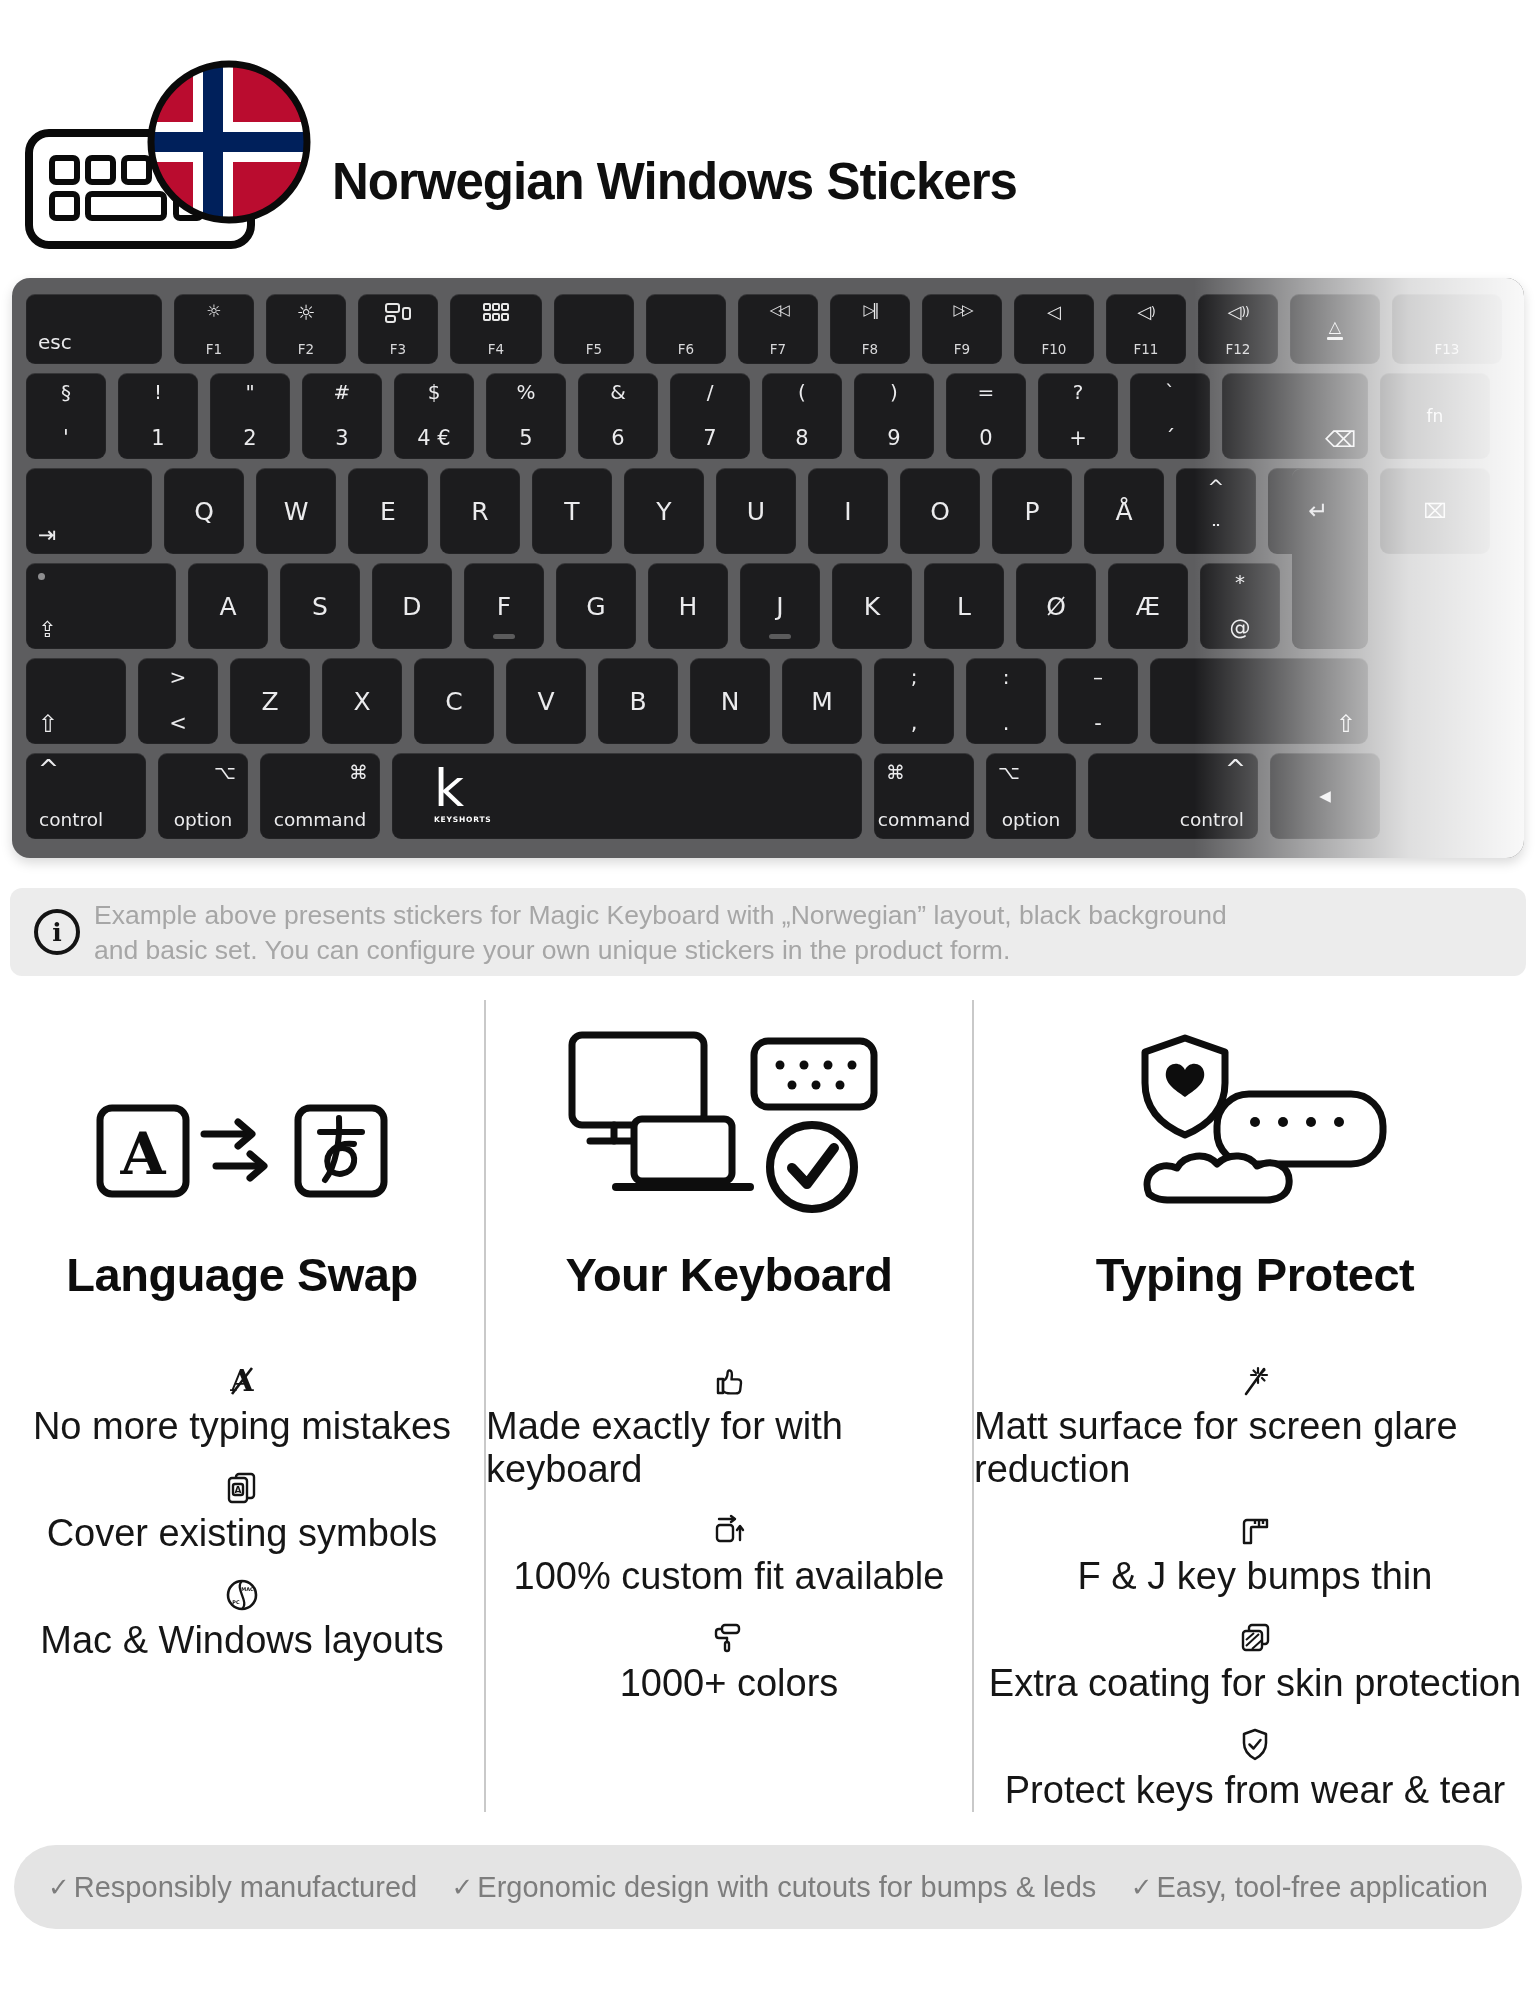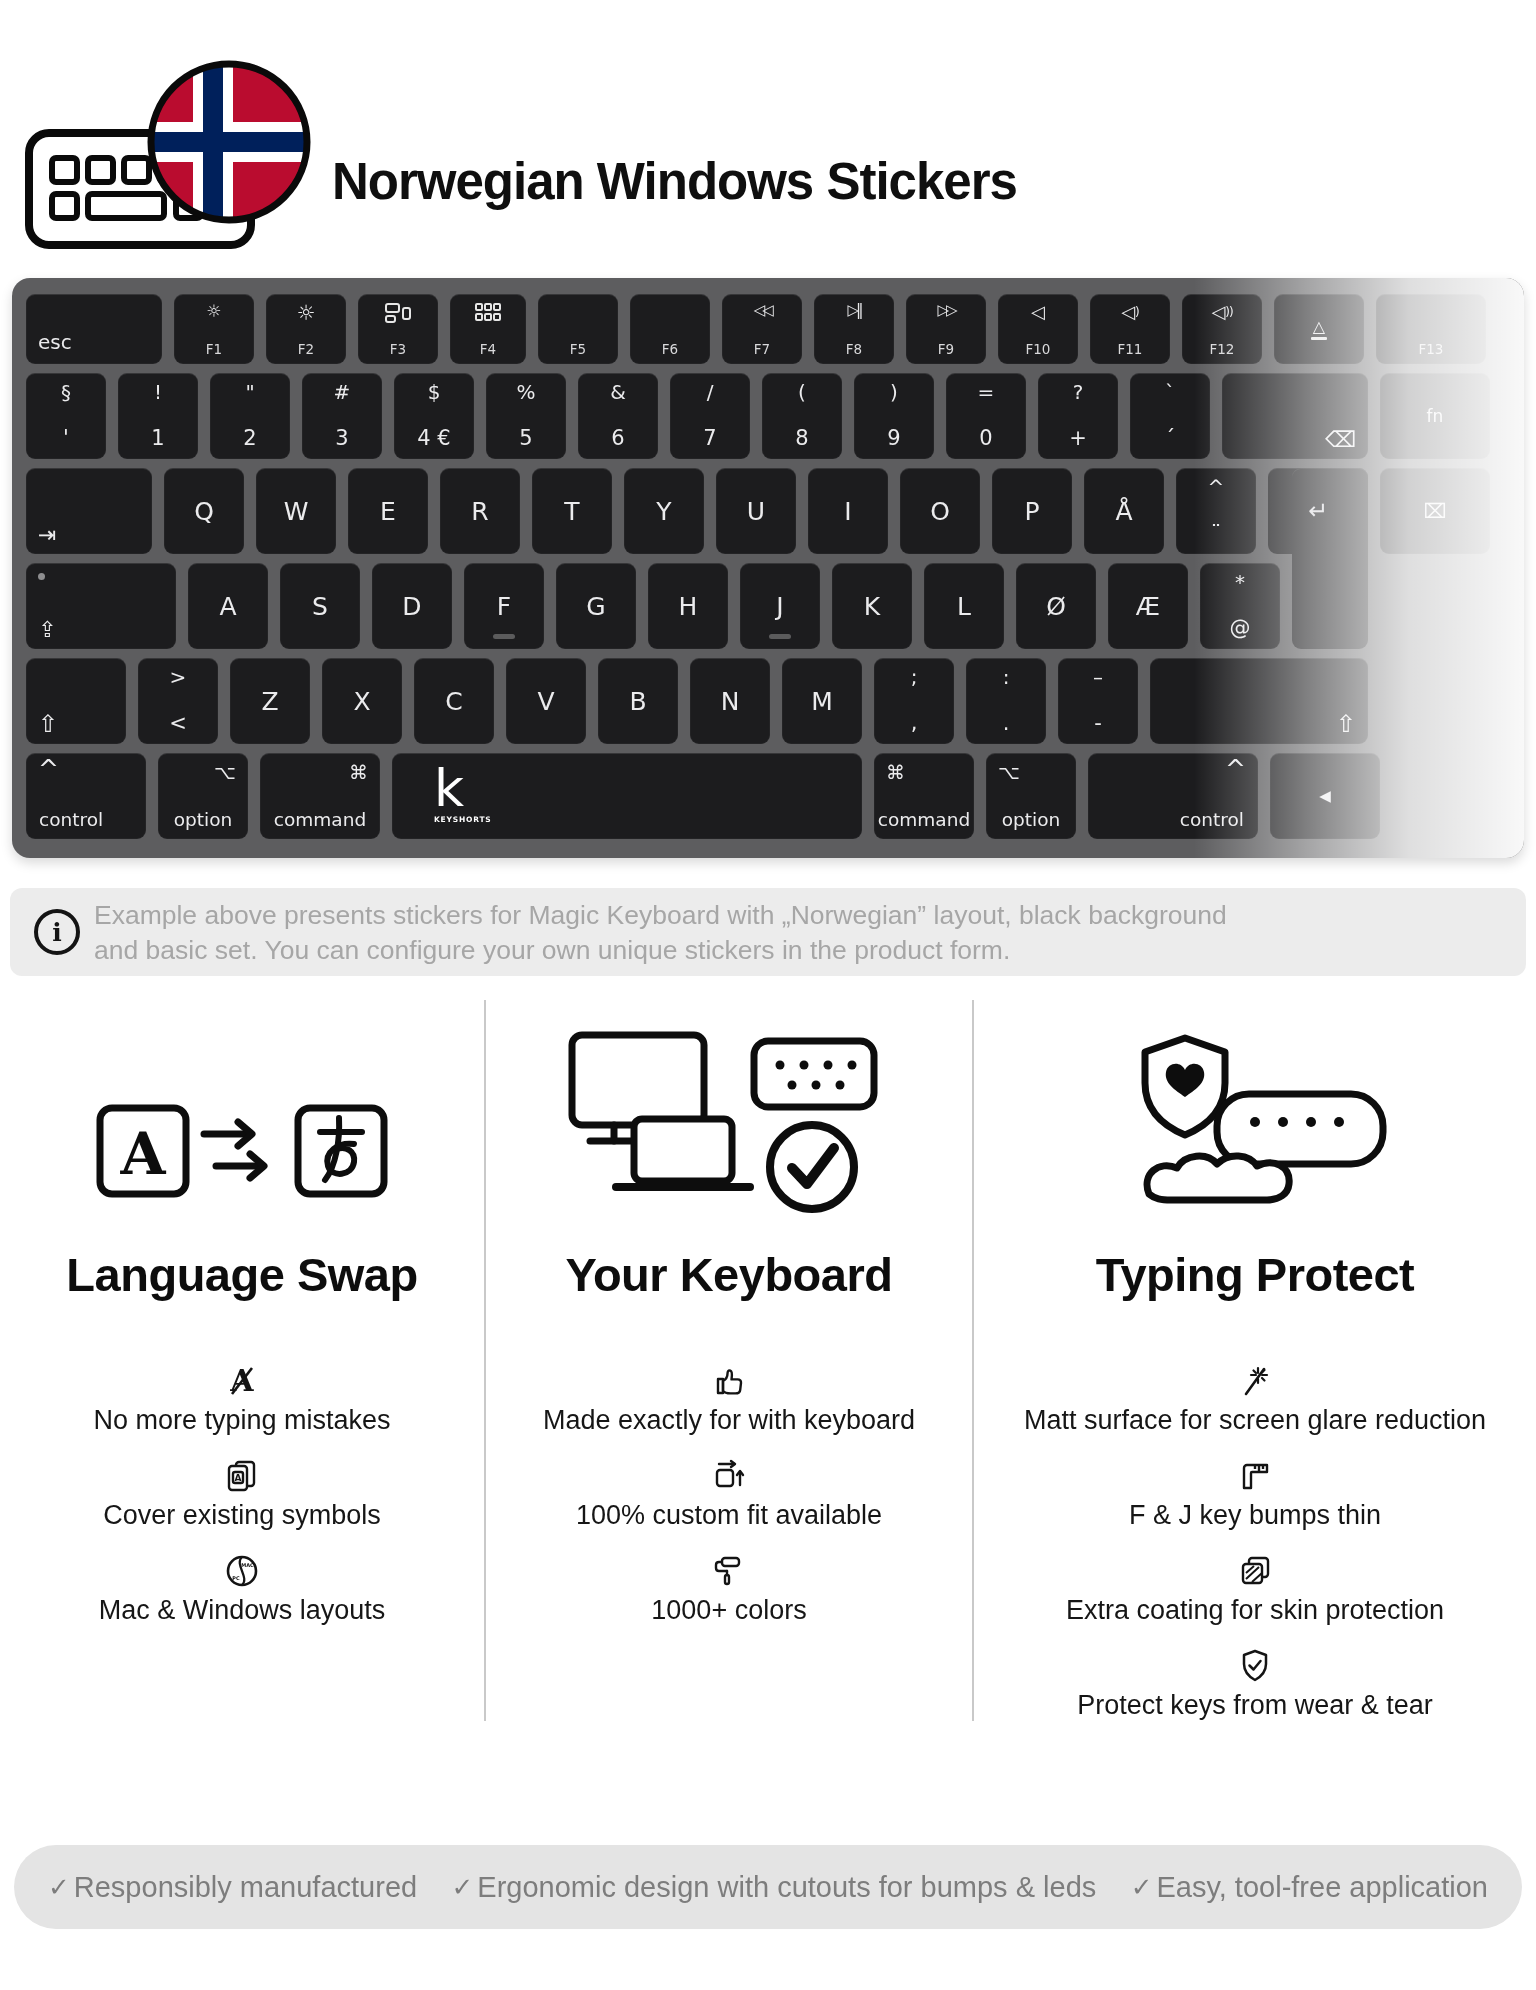--- a/index.html
+++ b/index.html
@@ -71,21 +71,21 @@
 
   
   .features{position:absolute;left:0;top:1000px;width:1536px;display:grid;grid-template-columns:484px 490px 562px}
   .feat-col{display:flex;flex-direction:column;align-items:center;box-sizing:border-box}
   .feat-col.mid{border-left:2px solid #c9c9c9;border-right:2px solid #c9c9c9}
   .big-icon{height:222px;display:flex;align-items:flex-end;justify-content:center}
   .col-title{margin-top:26px;font-size:47px;line-height:54px;font-weight:700;color:#0d0d0d;letter-spacing:-.5px}
   .feat-items{margin-top:60px;display:flex;flex-direction:column;align-items:center;gap:21px}
   .feat-item{display:flex;flex-direction:column;align-items:center;gap:5px}
   .fi-icon{height:38px;display:flex;align-items:center;justify-content:center}
-  .fi-label{font-size:27px;color:#161616}
+  .fi-label{font-size:38px;color:#161616}
 
   
   .pill{position:absolute;left:14px;top:1845px;width:1508px;height:84px;background:#e4e4e4;border-radius:42px;
         box-sizing:border-box;display:flex;align-items:center;justify-content:space-between;padding:0 34px}
   .pill-item{font-size:29px;color:#7d7d7d;display:flex;align-items:center;gap:4px}
   .pill-item .chk{font-size:26px}
 </style>
 </head>
 <body>
 
@@ -145,21 +145,21 @@
         <div class="key fkey" style="width: 80px;">
           <span class="kicon c">
             <svg width="26" height="20" viewBox="0 0 26 20" fill="none" stroke="#e6e6e6" stroke-width="2">
               <rect x="1" y="1" width="13" height="8" rx="2"></rect>
               <rect x="1" y="13" width="9" height="6" rx="2"></rect>
               <rect x="18" y="5" width="7" height="11" rx="2"></rect>
             </svg>
           </span>
           <span class="kflabel">F3</span>
         </div>
-        <div class="key fkey" style="width: 76px;">
+        <div class="key fkey" style="width: 92px;">
           <span class="kicon c">
             <svg width="26" height="18" viewBox="0 0 26 18" fill="none" stroke="#e6e6e6" stroke-width="2">
               <rect x="1" y="1" width="6" height="6" rx="1"></rect>
               <rect x="10" y="1" width="6" height="6" rx="1"></rect>
               <rect x="19" y="1" width="6" height="6" rx="1"></rect>
               <rect x="1" y="11" width="6" height="6" rx="1"></rect>
               <rect x="10" y="11" width="6" height="6" rx="1"></rect>
               <rect x="19" y="11" width="6" height="6" rx="1"></rect>
             </svg>
           </span>

